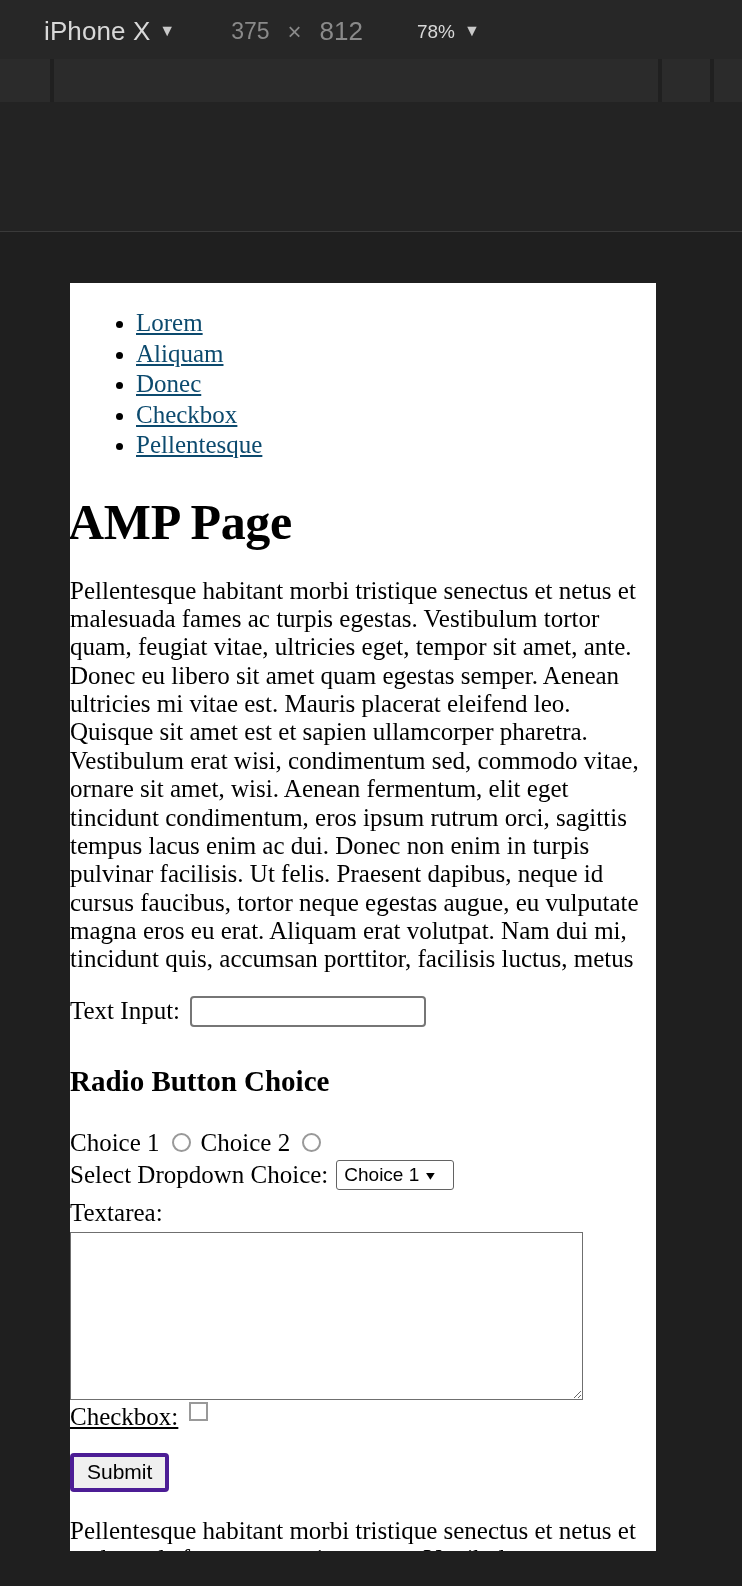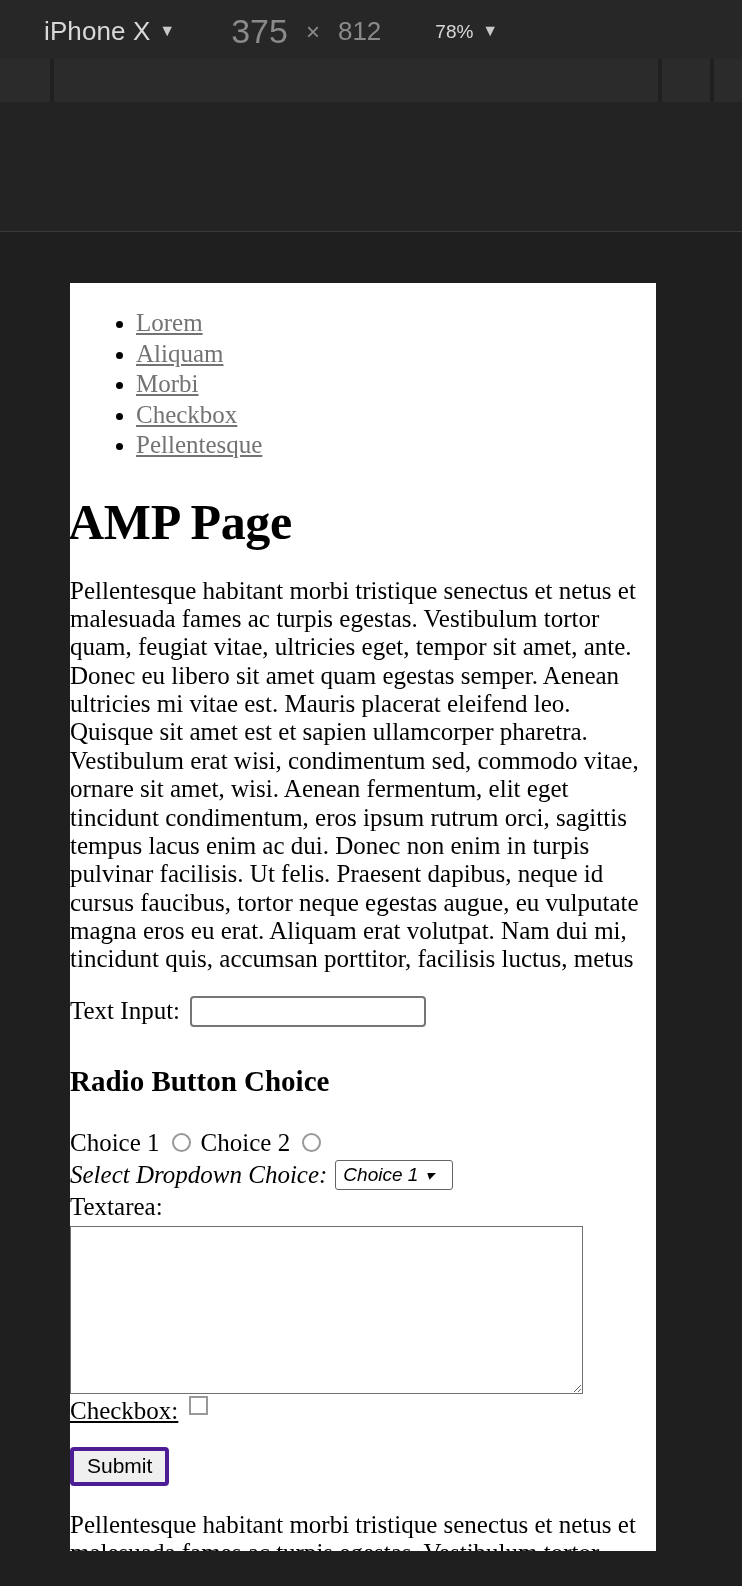--- a/index.html
+++ b/index.html
@@ -41,21 +41,21 @@
     display: inline-block;
     color: #c9c9c9;
     font-size: 16px;
     margin-left: 9px;
     position: relative;
     top: -1px;
   }
   .dt-width {
     margin-left: 56px;
     color: #8a8a8a;
-    font-size: 34px;
+    font-size: 23px;
   }
   .dt-x {
     margin-left: 18px;
     color: #8a8a8a;
     font-size: 24px;
   }
   .dt-height {
     margin-left: 18px;
     color: #8a8a8a;
     font-size: 26px;
@@ -126,21 +126,21 @@
     margin: 26px 0 0 0;
     padding-left: 66px;
     list-style: disc;
   }
   ul.navlist li {
     margin: 0 0 2px 0;
     line-height: 1.14;
   }
   ul.navlist li::marker { color: #000; font-size: 22px; }
   ul.navlist a {
-    color: #737373;
+    color: #0c4a6e;
     text-decoration: underline;
     font-size: 25px;
   }
 
   h1.page-title {
     font-size: 50px;
     font-weight: bold;
     margin: 37px 0 30px -2px;
     line-height: 1.0;
     letter-spacing: -0.3px;
@@ -199,22 +199,21 @@
     border-radius: 50%;
     background: #fff;
     display: inline-block;
     margin: 0 10px 0 12px;
     flex: none;
   }
 
   .select-row {
     display: flex;
     align-items: flex-start;
-    margin-bottom: 2px;
-    font-style: italic;
+    margin-bottom: 8px;
   }
   .sel {
     margin-left: 8px;
     height: 30px;
     min-width: 118px;
     border: 1px solid #636363;
     border-radius: 3px;
     background: #fff;
     font-family: "Liberation Sans", sans-serif;
     font-size: 19px;
@@ -301,21 +300,21 @@
 
 <div class="stage-top"></div>
 <div class="stage-bottom"></div>
 
 <div class="viewport">
   <div class="page">
 
     <ul class="navlist">
       <li><a href="#">Lorem</a></li>
       <li><a href="#">Aliquam</a></li>
-      <li><a href="#">Morbi</a></li>
+      <li><a href="#">Donec</a></li>
       <li><a href="#">Checkbox</a></li>
       <li><a href="#">Pellentesque</a></li>
     </ul>
 
     <h1 class="page-title">AMP Page</h1>
 
     <p class="body-copy">Pellentesque habitant morbi tristique senectus et netus et malesuada fames ac turpis egestas. Vestibulum tortor quam, feugiat vitae, ultricies eget, tempor sit amet, ante. Donec eu libero sit amet quam egestas semper. Aenean ultricies mi vitae est. Mauris placerat eleifend leo. Quisque sit amet est et sapien ullamcorper pharetra. Vestibulum erat wisi, condimentum sed, commodo vitae, ornare sit amet, wisi. Aenean fermentum, elit eget tincidunt condimentum, eros ipsum rutrum orci, sagittis tempus lacus enim ac dui. Donec non enim in turpis pulvinar facilisis. Ut felis. Praesent dapibus, neque id cursus faucibus, tortor neque egestas augue, eu vulputate magna eros eu erat. Aliquam erat volutpat. Nam dui mi, tincidunt quis, accumsan porttitor, facilisis luctus, metus</p>
 
     <div class="row row-text-input">
       <span class="lbl">Text Input:</span>

